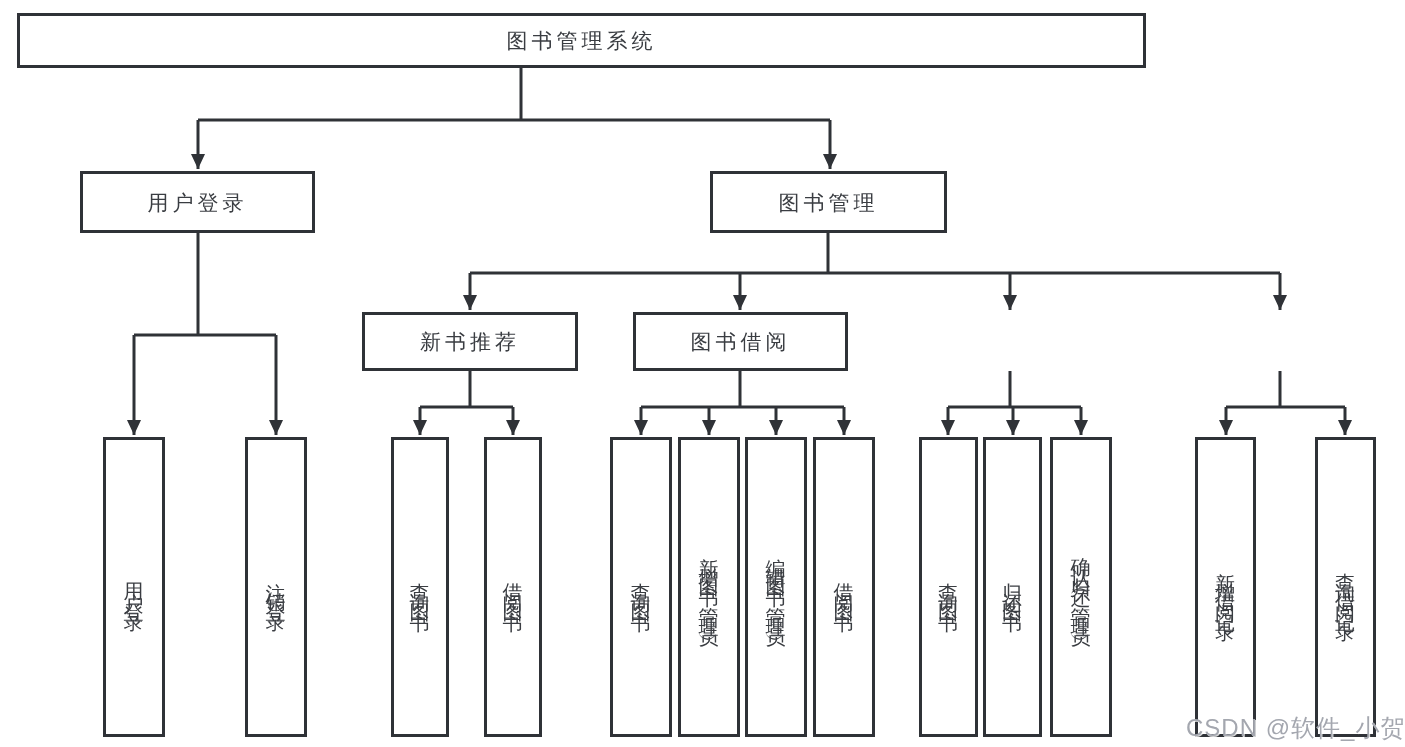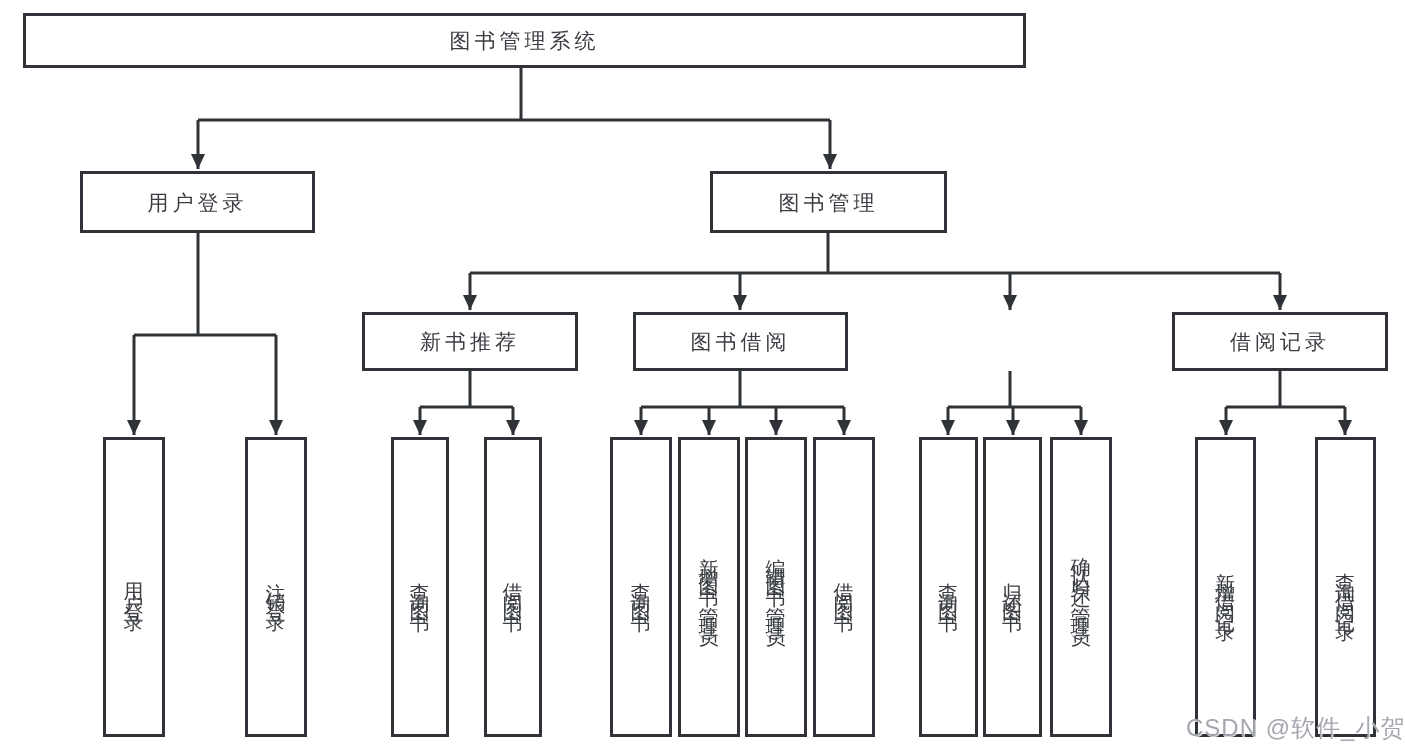--- a/index.html
+++ b/index.html
@@ -98,28 +98,27 @@
       <path d="M948 407 V435" marker-end="url(#ah)"></path>
       <path d="M1013 407 V435" marker-end="url(#ah)"></path>
       <path d="M1081 407 V435" marker-end="url(#ah)"></path>
 
       <path d="M1280 371 V407 M1226 407 H1345"></path>
       <path d="M1226 407 V435" marker-end="url(#ah)"></path>
       <path d="M1345 407 V435" marker-end="url(#ah)"></path>
     </g>
   </svg>
 
-  <div class="node" style="left:23px; top:13px; width:1003px; height:55px;">图书管理系统</div>
+  <div class="node" style="left:17px; top:13px; width:1129px; height:55px;">图书管理系统</div>
 
   <div class="node" style="left:80px; top:171px; width:235px; height:62px;">用户登录</div>
   <div class="node" style="left:710px; top:171px; width:237px; height:62px;">图书管理</div>
 
   <div class="node" style="left:362px; top:312px; width:216px; height:59px;">新书推荐</div>
   <div class="node" style="left:633px; top:312px; width:215px; height:59px;text-align:right;">图书借阅</div>
-  <div class="node" style="left:1172px; top:312px; width:216px; height:59px;">借阅记录</div>
 
   <div class="node leaf" style="left:103px; top:437px; width:62px; height:300px;">
     <span class="vtext">用户登录</span>
   </div>
   <div class="node leaf" style="left:245px; top:437px; width:62px; height:300px;">
     <span class="vtext">注销登录</span>
   </div>
 
   <div class="node leaf" style="left:391px; top:437px; width:58px; height:300px;">
     <span class="vtext">查询图书</span>

